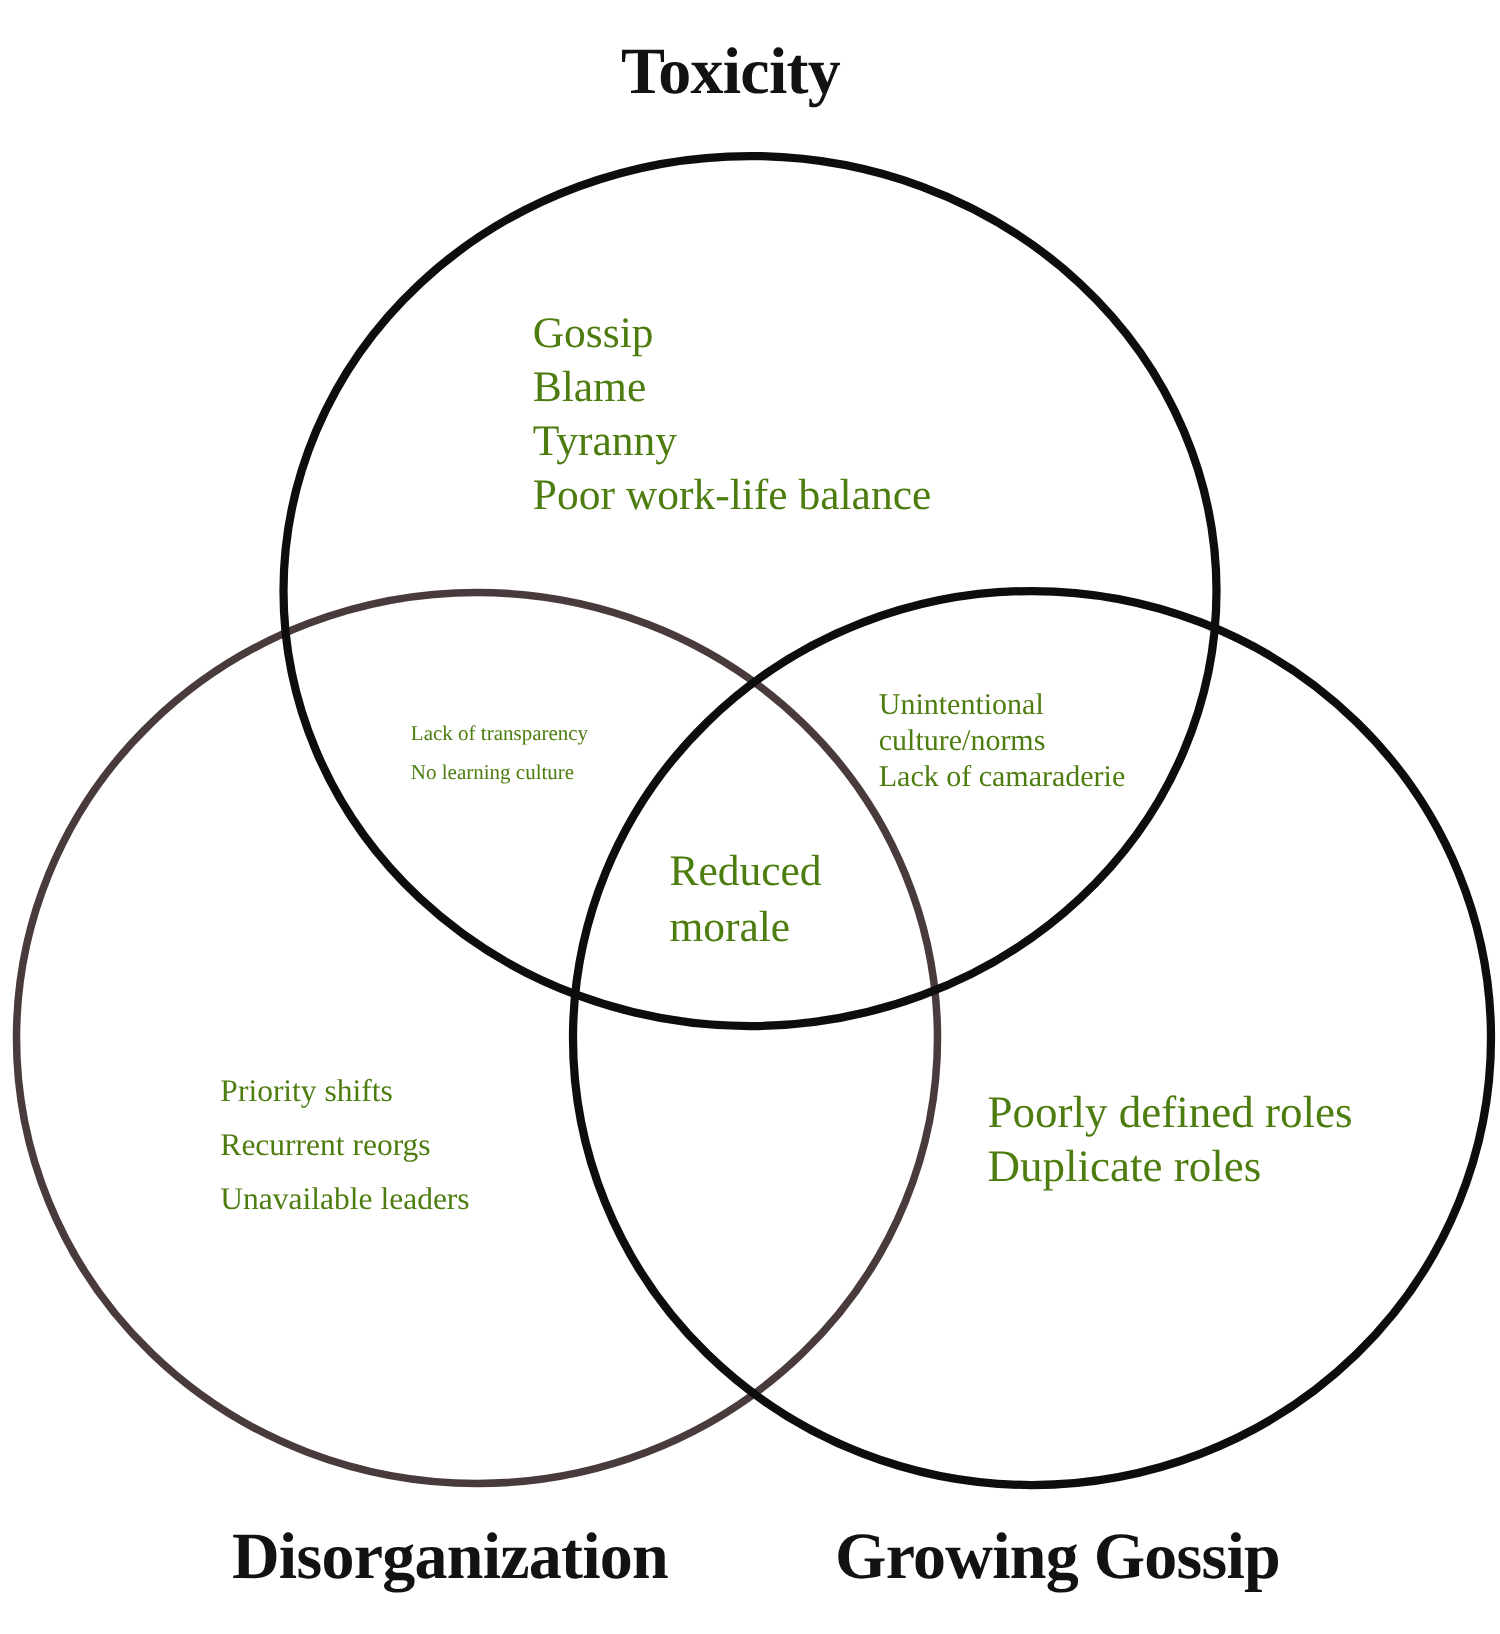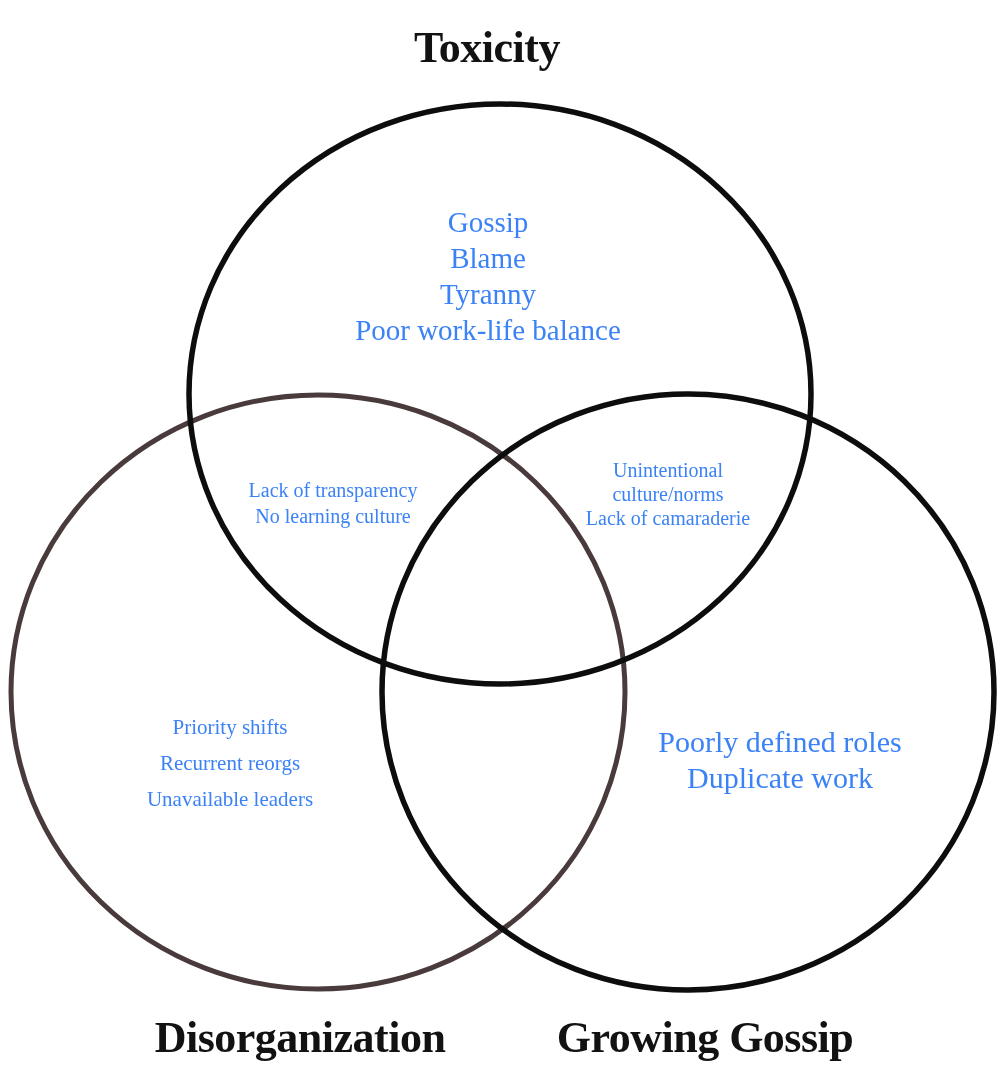--- a/index.html
+++ b/index.html
@@ -29,27 +29,27 @@
     font-size: 44px;
     line-height: 52px;
     font-weight: 700;
     letter-spacing: -0.5px;
     white-space: nowrap;
     color: #121212;
   }
   .region {
     position: absolute;
     transform: translateX(-50%);
-    text-align: center;
+    text-align: left;
     white-space: nowrap;
-    color: #3b82f6;
+    color: #4d7c0f;
   }
   .fs-lg { font-size: 29px; line-height: 36px; font-weight: 400; }
   .fs-md { font-size: 29px; line-height: 37px; font-weight: 400; }
-  .fs-sm { font-size: 20px; line-height: 26px; font-weight: 400; }
+  .fs-sm { font-size: 14px; line-height: 26px; font-weight: 400; }
   .fs-xs { font-size: 20px; line-height: 24px; font-weight: 400; }
 </style>
 </head>
 <body>
 
 <div class="canvas">
 
   <svg class="rings" width="1000" height="1089" viewBox="0 0 1000 1089" aria-hidden="true">
     <ellipse cx="318" cy="692" rx="307" ry="297" fill="none" stroke-width="5" stroke="#493a3c"></ellipse>
     <ellipse cx="500" cy="394" rx="311" ry="290" fill="none" stroke-width="5.5" stroke="#0d0d0d"></ellipse>
@@ -69,30 +69,34 @@
     <div>Lack of transparency</div>
     <div>No learning culture</div>
   </div>
 
   <div class="region fs-xs" style="left:668px; top:458px">
     <div>Unintentional</div>
     <div>culture/norms</div>
     <div>Lack of camaraderie</div>
   </div>
 
+  <div class="region fs-md" style="left:497px; top:563px">
+    <div>Reduced</div>
+    <div>morale</div>
+  </div>
 
   <div class="region fs-lg" style="left:230px; top:709px; font-size:21px">
     <div>Priority shifts</div>
     <div>Recurrent reorgs</div>
     <div>Unavailable leaders</div>
   </div>
 
 
   <div class="region fs-lg" style="left:780px; top:724px; font-size:30px">
     <div>Poorly defined roles</div>
-    <div>Duplicate work</div>
+    <div>Duplicate roles</div>
   </div>
 
   <h1 class="title" style="left:300px; top:1012px">Disorganization</h1>
 
   <h1 class="title" style="left:705px; top:1012px">Growing Gossip</h1>
 
 </div>
 
 </body></html>

